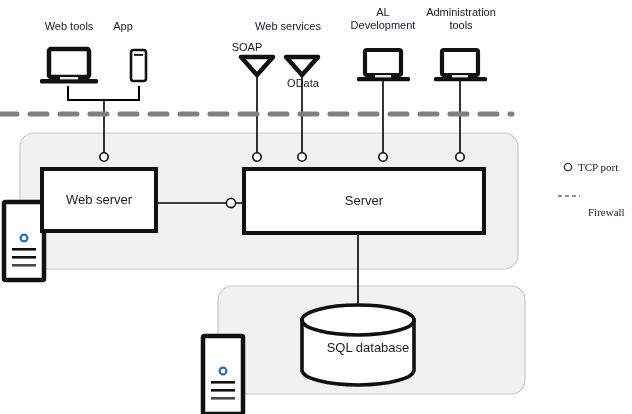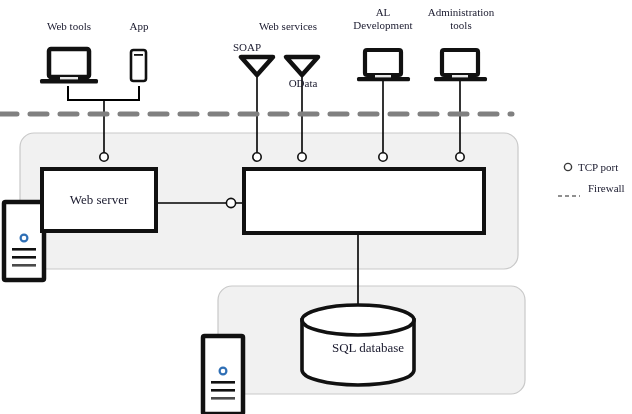--- a/index.html
+++ b/index.html
@@ -18,21 +18,21 @@
   #diagram-svg {
     position: absolute;
     left: 0;
     top: 0;
     width: 632px;
     height: 414px;
   }
   .dgm-label {
     position: absolute;
     color: #1a1a2e;
-    font-family: Liberation Serif, serif;
+    font-family: Liberation Sans, sans-serif;
     font-size: 11px;
     line-height: 13px;
     text-align: center;
     white-space: pre-line;
     letter-spacing: 0px;
   }
   .dgm-label.box-label {
     font-size: 13px;
   }
   .legend-label {
@@ -135,36 +135,37 @@
     <circle cx="383" cy="157" r="4.2" fill="#ffffff" stroke="#111111" stroke-width="1.6"></circle>
     <circle cx="460" cy="157" r="4.2" fill="#ffffff" stroke="#111111" stroke-width="1.6"></circle>
     <circle cx="231" cy="203" r="4.6" fill="#ffffff" stroke="#111111" stroke-width="1.6"></circle>
 
     <circle cx="568" cy="167" r="3.6" fill="#ffffff" stroke="#3a3a3a" stroke-width="1.4"></circle>
     <line x1="558" y1="196" x2="580" y2="196" stroke="#909090" stroke-width="2" stroke-dasharray="4 3"></line>
   </svg>
 
   <div class="dgm-label" style="left:34px; top:20px; width:70px;">Web tools</div>
 
-  <div class="dgm-label" style="left:114px; top:20px; width:50px;">App</div>
+  <div class="dgm-label" style="left:98px; top:20px; width:50px;">App</div>
 
   <div class="dgm-label" style="left:243px; top:20px; width:90px;">Web services</div>
 
   <div class="dgm-label" style="left:220px; top:41px; width:54px;">SOAP</div>
 
   <div class="dgm-label" style="left:276px; top:41px; width:54px;margin-top:36px;">OData</div>
 
   <div class="dgm-label" style="left:338px; top:6px; width:90px;">AL
 Development</div>
 
   <div class="dgm-label" style="left:412px; top:6px; width:98px;">Administration
 tools</div>
 
   <div class="dgm-label box-label" style="left:42px; top:193px; width:114px;">Web server</div>
 
+  <div class="dgm-label box-label" style="left:244px; top:194px; width:240px;">Server</div>
 
   <div class="dgm-label box-label" style="left:302px; top:341px; width:132px;">SQL database</div>
 
   <div class="legend-label" style="left:578px; top:161px;">TCP port</div>
 
-  <div class="legend-label" style="left:588px; top:182px;">Firewall</div>
+  <div class="legend-label" style="left:588px; top:206px;">Firewall</div>
 
 </div>
 
 </body></html>

